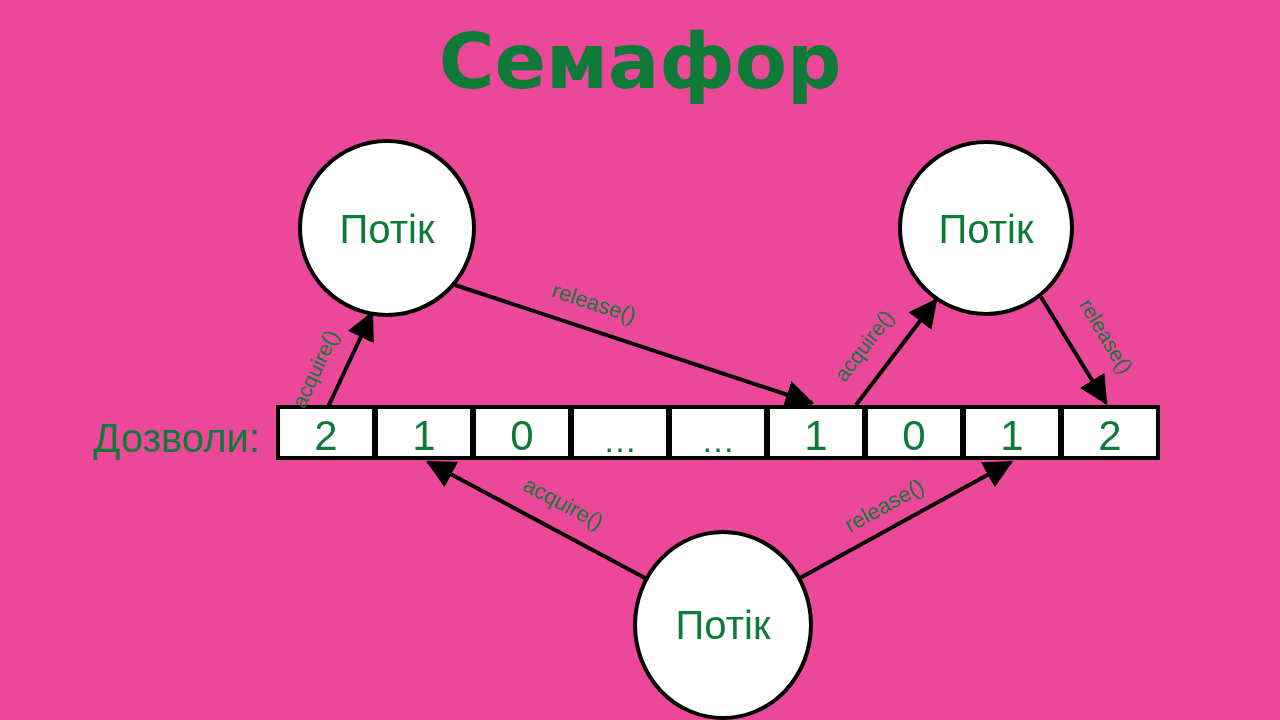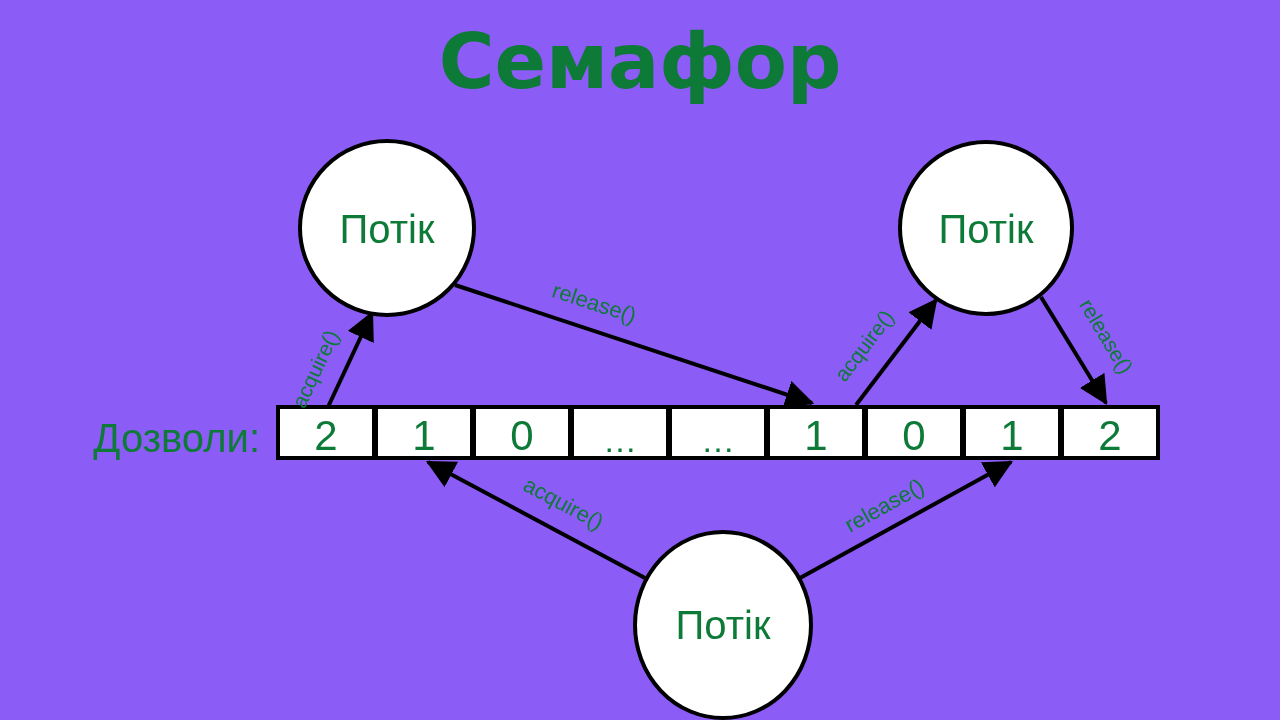--- a/index.html
+++ b/index.html
@@ -10,21 +10,21 @@
   body {
     width: 1280px;
     height: 720px;
     overflow: hidden;
     font-family: "Liberation Sans", sans-serif;
   }
   #stage {
     position: relative;
     width: 1280px;
     height: 720px;
-    background: #8b5cf6;
+    background: #ec4899;
   }
   #diagram {
     position: absolute;
     left: 0;
     top: 0;
     width: 1280px;
     height: 720px;
     display: block;
   }
   .ttl {

